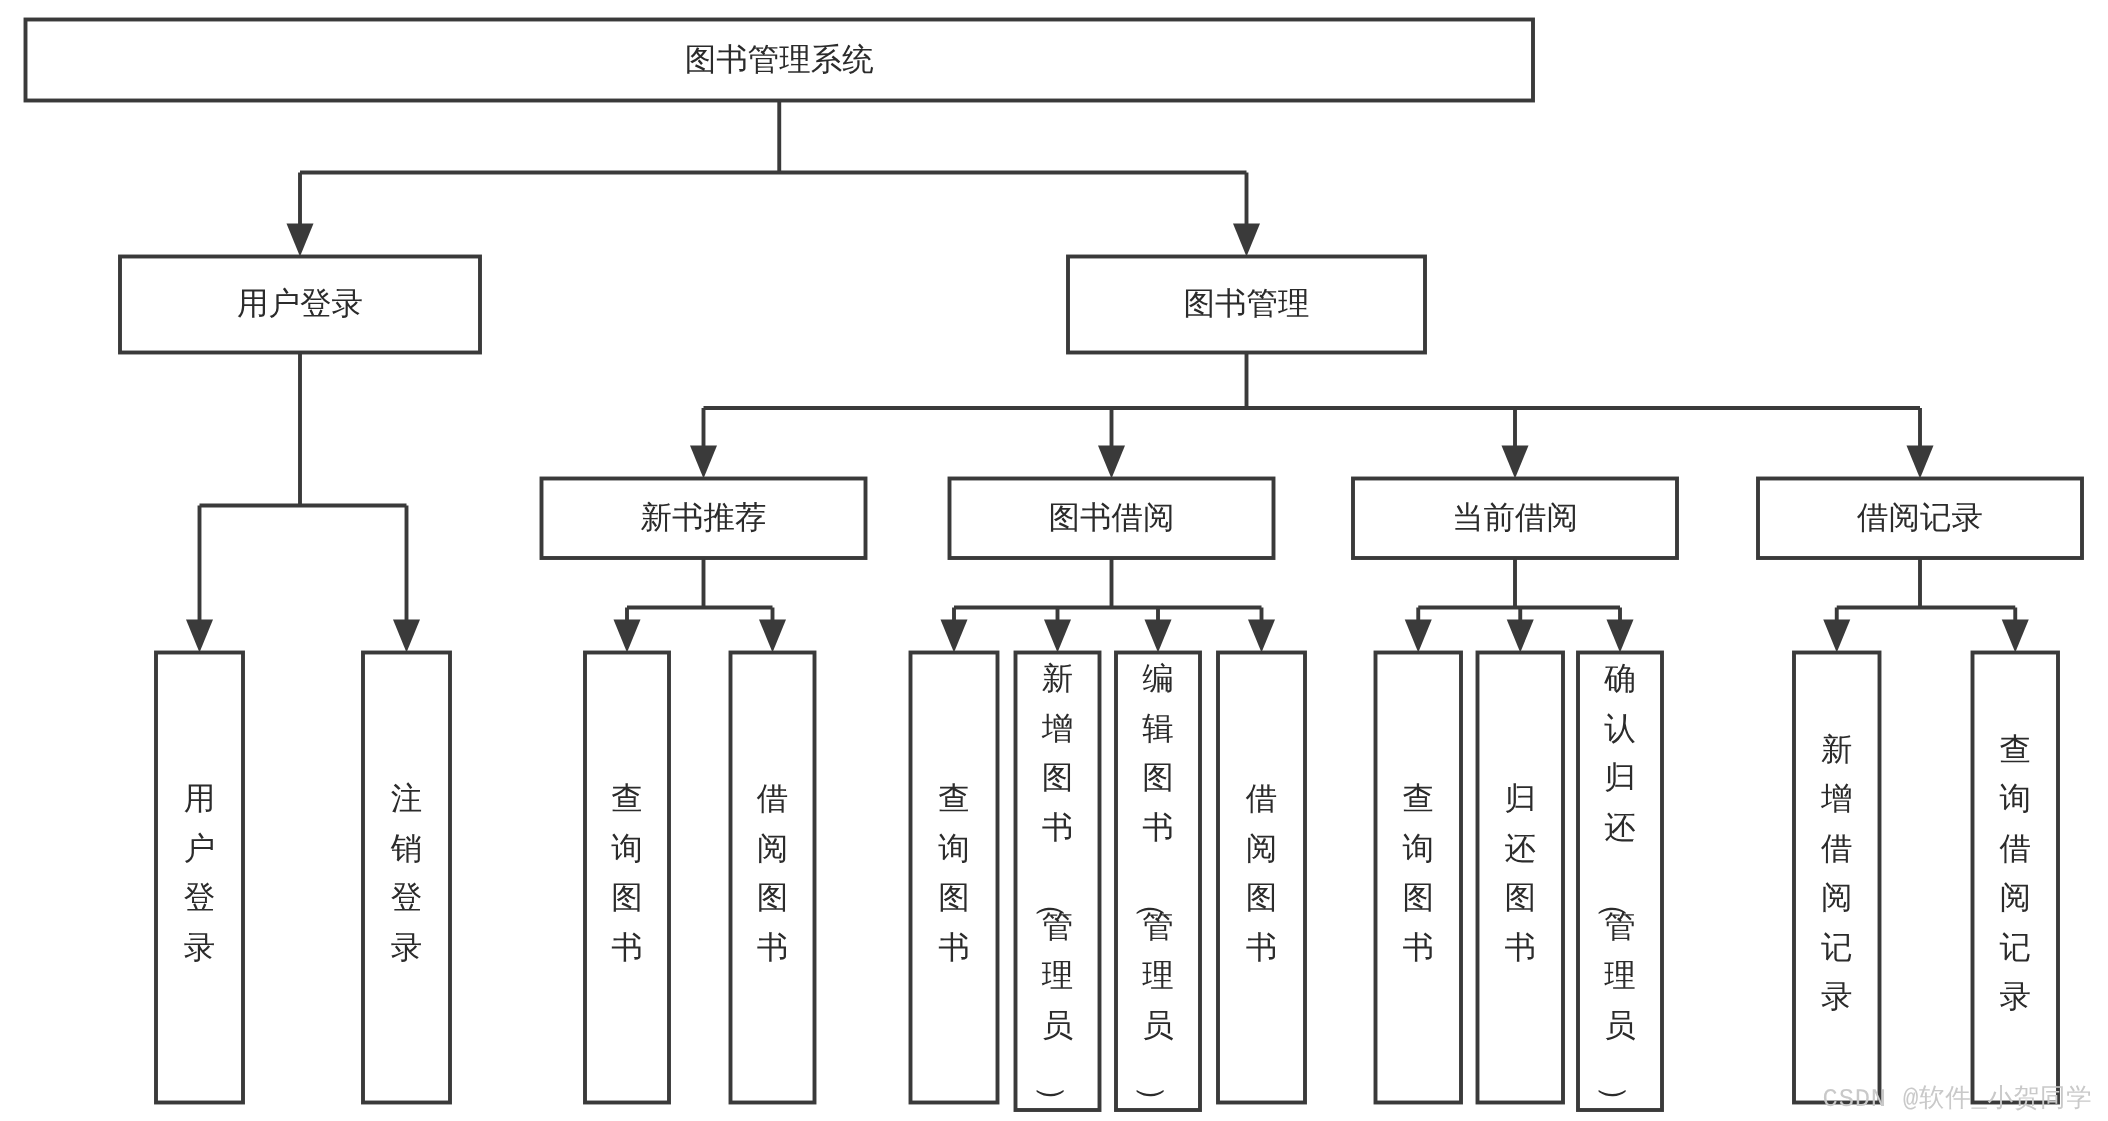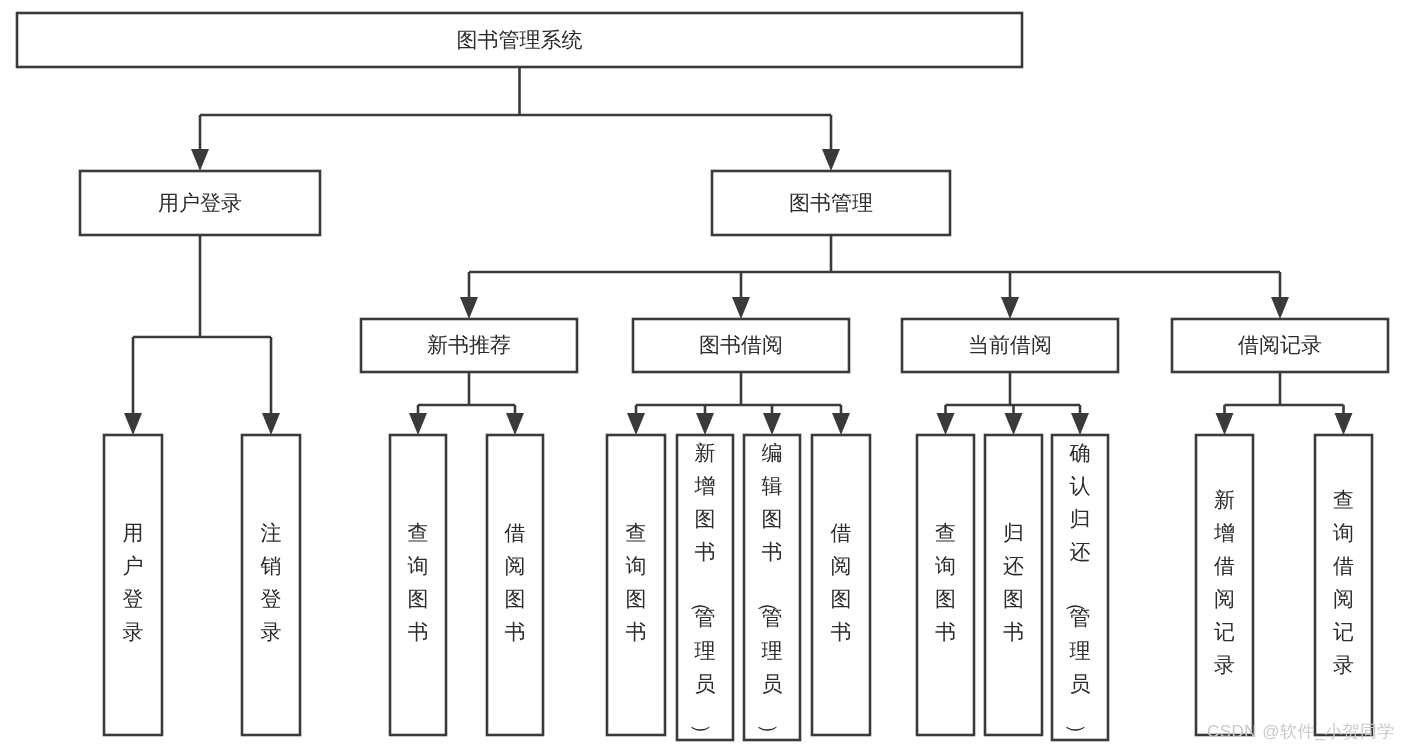--- a/index.html
+++ b/index.html
@@ -52,21 +52,21 @@
   .node-label-v {
     fill: #2b2b2b;
     font-family: "Liberation Sans", "DejaVu Sans", sans-serif;
     font-size: 21px;
     text-anchor: middle;
   }
   .watermark {
     position: absolute;
     right: 10px;
     bottom: 4px;
-    font-family: Liberation Sans, sans-serif;
+    font-family: Liberation Mono, monospace;
     font-size: 17px;
     color: #c9c9c9;
     letter-spacing: 0.5px;
     user-select: none;
     pointer-events: none;
   }
 </style>
 </head>
 <body>
 

